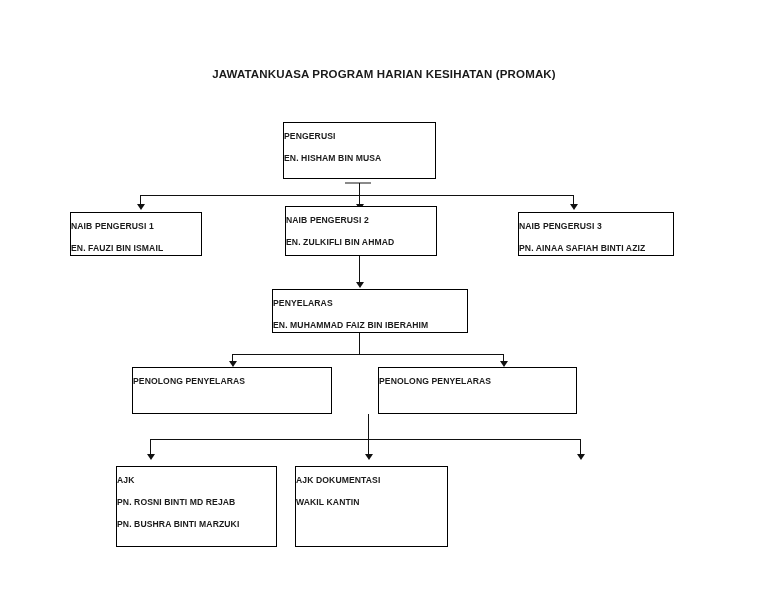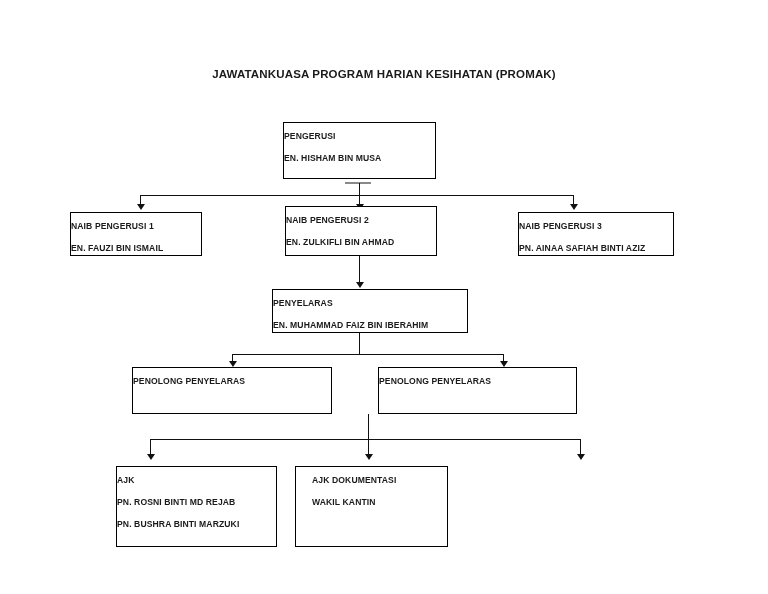--- a/index.html
+++ b/index.html
@@ -144,19 +144,19 @@
   <div class="arrow" style="left:364.5px; top:454px;"></div>
   <div class="vline" style="left:580px; top:439px; height:16px;"></div>
   <div class="arrow" style="left:576.5px; top:454px;"></div>
 
   <div class="node" style="left:88px; top:466px; width:161px; height:81px;margin-left:28px;">
     <div class="line">AJK</div>
     <div class="line">PN. ROSNI BINTI MD REJAB</div>
     <div class="line">PN. BUSHRA BINTI MARZUKI</div>
   </div>
 
-  <div class="node" style="left:295px; top:466px; width:153px; height:81px;padding-left:16px;">
+  <div class="node" style="left:295px; top:466px; width:153px; height:81px;">
     <div class="line">AJK DOKUMENTASI</div>
     <div class="line">WAKIL KANTIN</div>
   </div>
 
 
 </div>
 
 </body></html>

